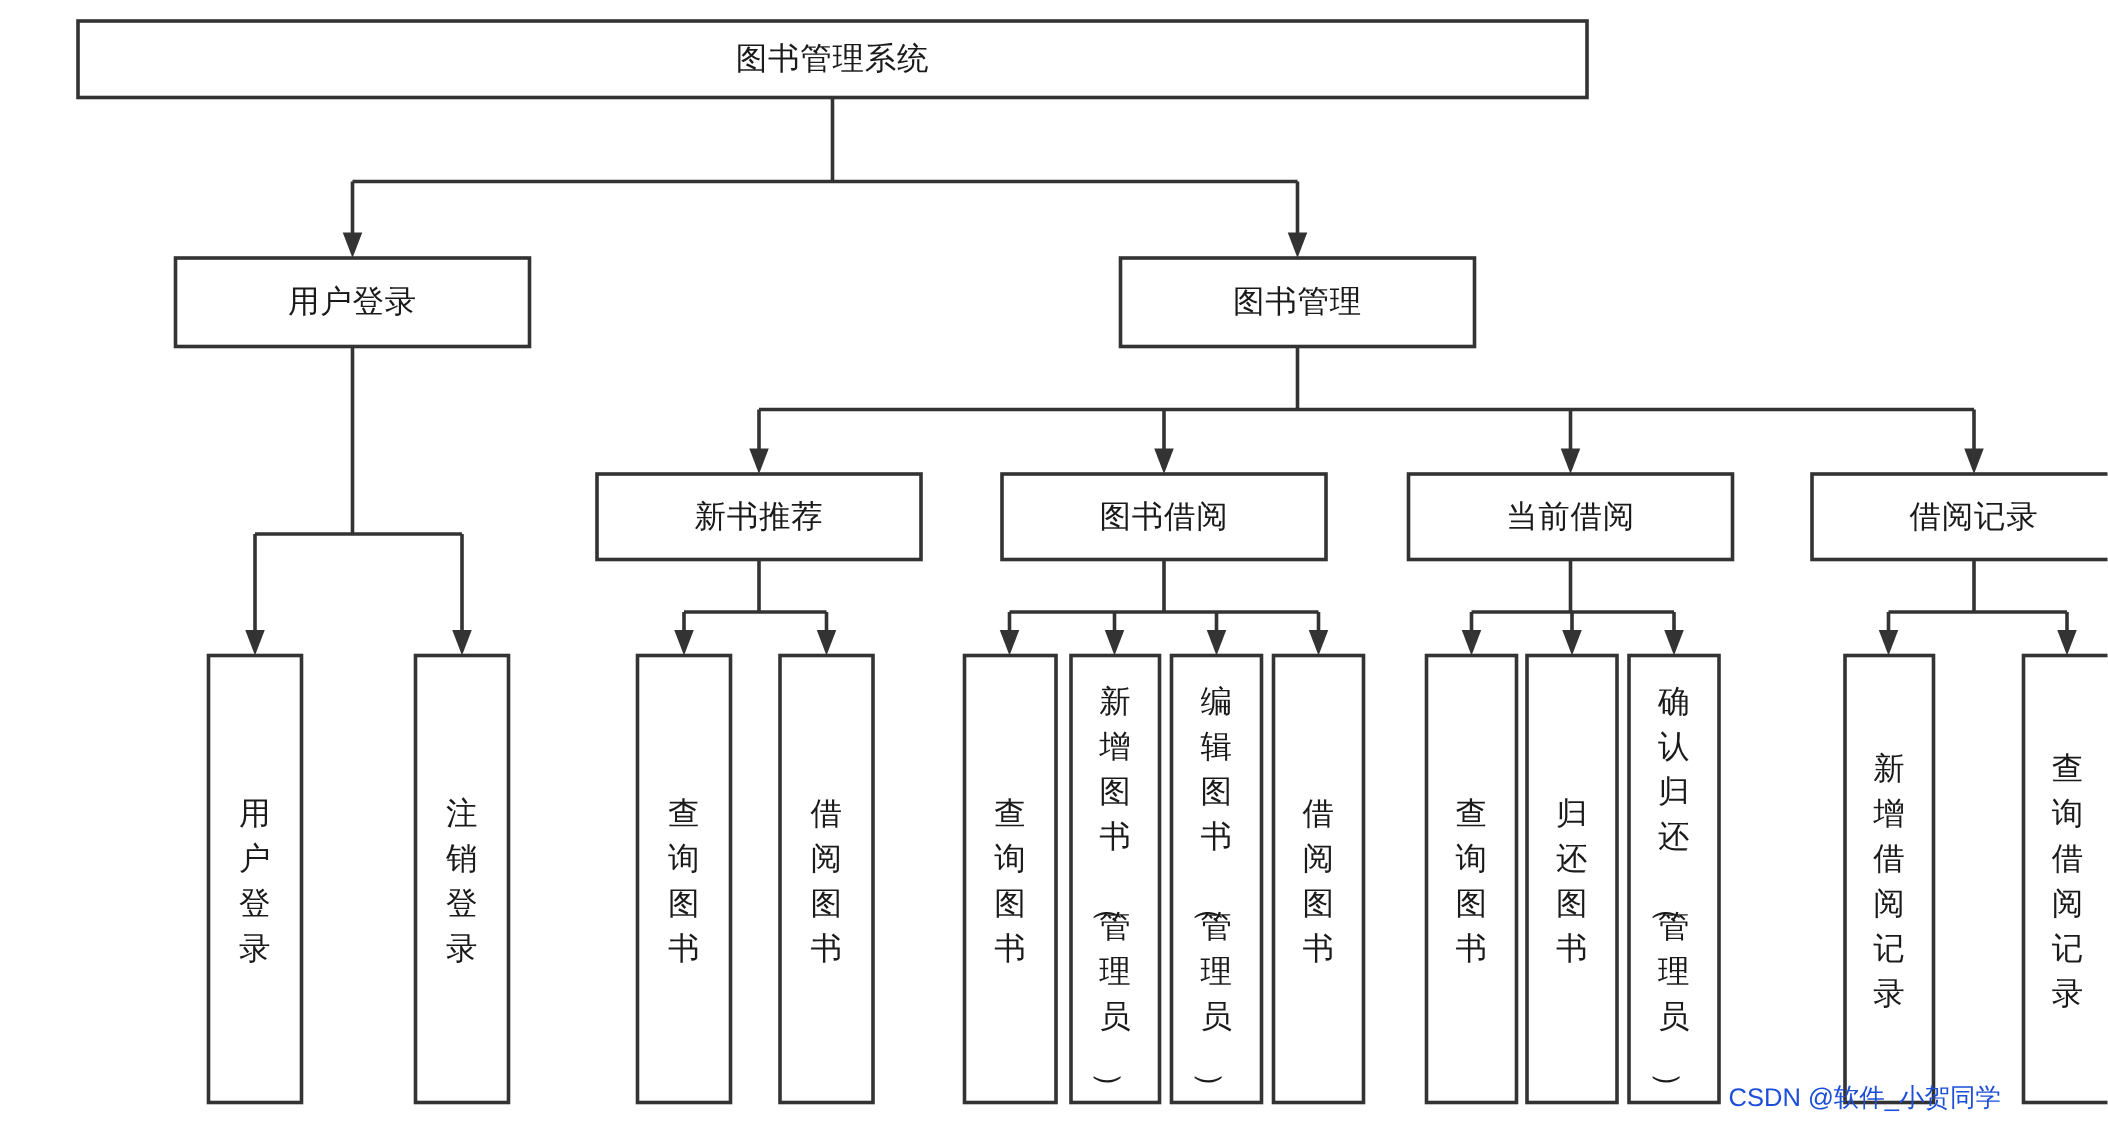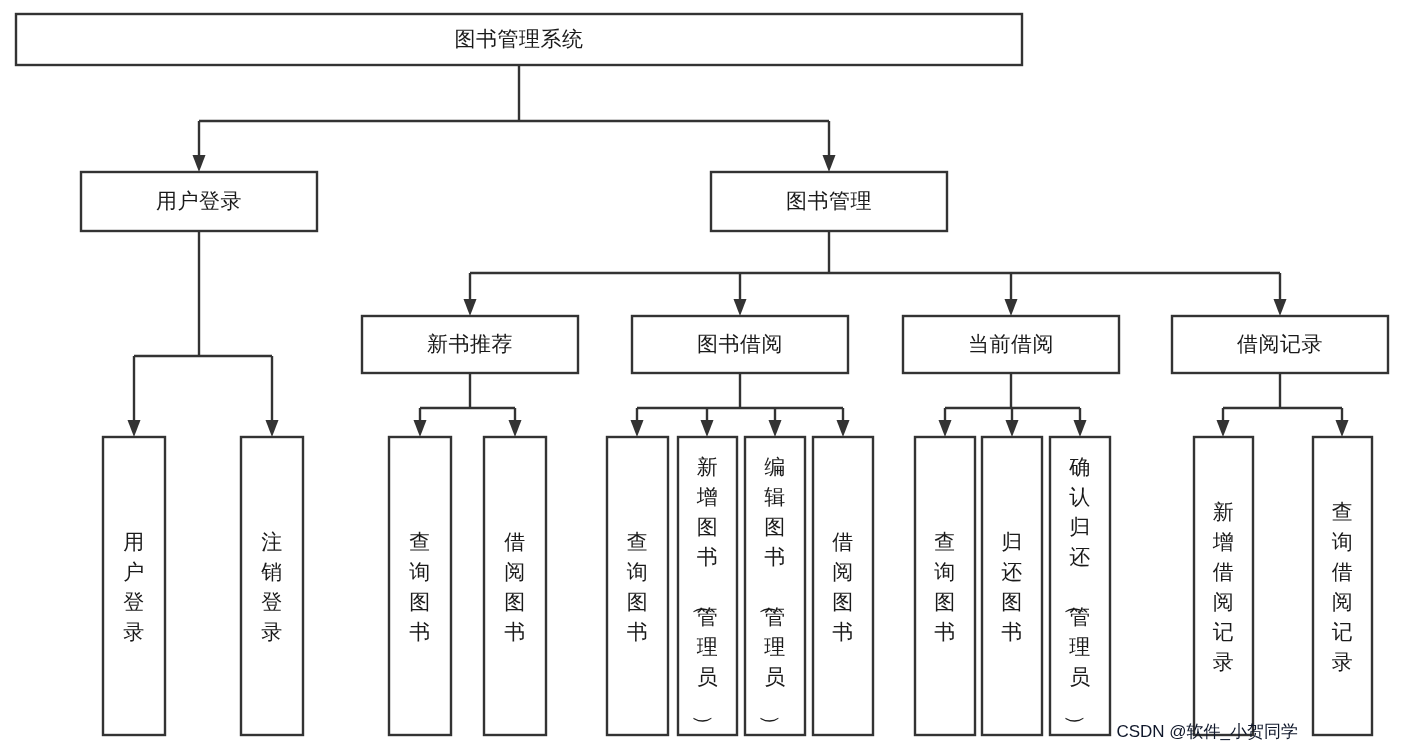--- a/index.html
+++ b/index.html
@@ -12,20 +12,21 @@
     width: 1405px;
     height: 747px;
     font-family: "Liberation Sans", "DejaVu Sans", sans-serif;
     overflow: hidden;
     position: relative;
   }
   #diagram-root {
     position: relative;
     width: 1306px;
     height: 747px;
+    padding-left: 36px;
   }
   svg.flowchart {
     display: block;
     width: 1405px;
     height: 747px;
   }
   .node-box {
     fill: #ffffff;
     stroke: #333333;
     stroke-width: 2.4;
@@ -53,21 +54,21 @@
   .arrow-head {
     fill: #333333;
     stroke: none;
   }
   .watermark {
     position: absolute;
     right: 8px;
     bottom: 4px;
     font-family: "Liberation Sans", "DejaVu Sans", sans-serif;
     font-size: 17px;
-    color: #0f172a;
+    color: #1d4ed8;
     white-space: nowrap;
     user-select: none;
     pointer-events: none;
   }
 </style>
 </head>
 <body>
 
 <div id="diagram-root">
   <svg class="flowchart" viewBox="0 0 1405 747" xmlns="http://www.w3.org/2000/svg">

